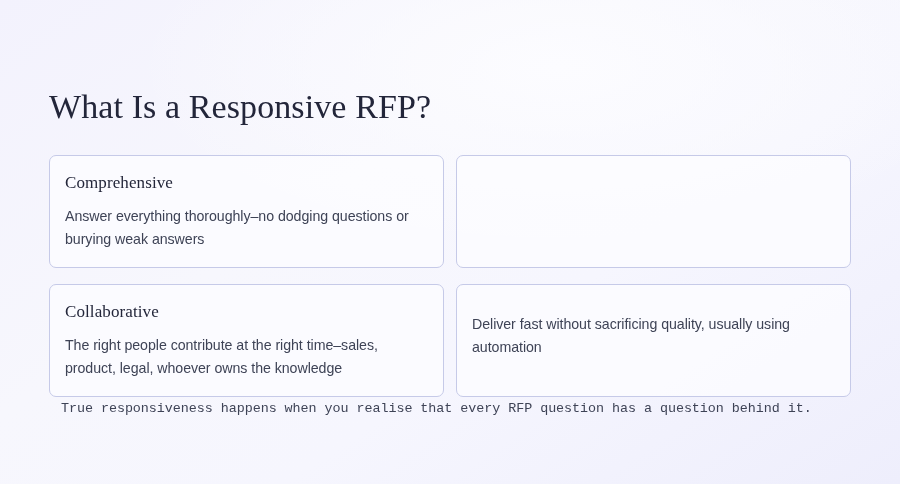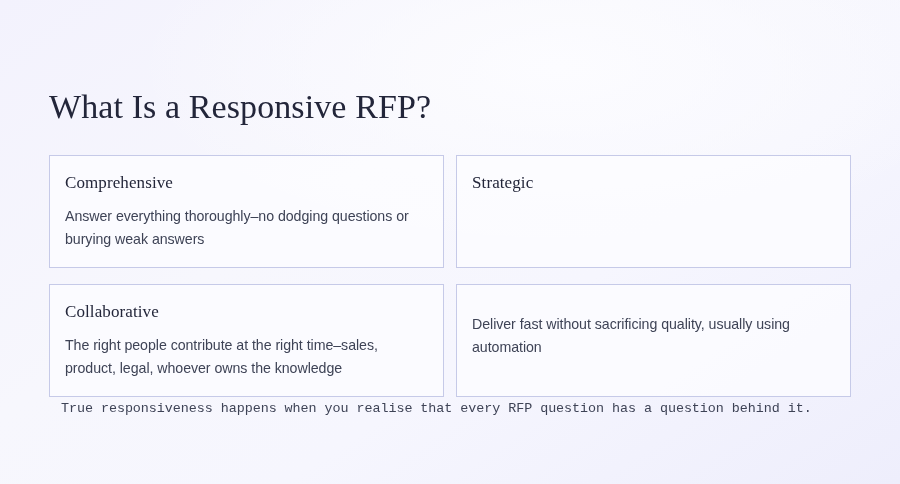--- a/index.html
+++ b/index.html
@@ -44,21 +44,21 @@
     top: 155px;
     width: 802px;
     display: grid;
     grid-template-columns: 395px 395px;
     column-gap: 12px;
     row-gap: 16px;
   }
 
   .card {
     border: 1.5px solid #c6cae8;
-    border-radius: 0;
+    border-radius: 7px;
     background: rgba(253,253,255,0.78);
     padding: 16px 15px 17px 15px;
     min-height: 104px;
   }
 
   .card-title {
     font-family: "Liberation Serif", serif;
     font-size: 17px;
     line-height: 1.25;
     font-weight: 400;
@@ -96,21 +96,20 @@
   <h1 class="page-title">What Is a Responsive RFP?</h1>
 
   <div class="card-grid">
 
     <div class="card">
       <div class="card-title">Comprehensive</div>
       <div class="card-body">Answer everything thoroughly–no dodging questions or burying weak answers</div>
     </div>
 
     <div class="card">
-      <div class="card-title">Strategic</div>
     </div>
 
     <div class="card">
       <div class="card-title">Collaborative</div>
       <div class="card-body">The right people contribute at the right time–sales, product, legal, whoever owns the knowledge</div>
     </div>
 
     <div class="card">
       <div class="card-body">Deliver fast without sacrificing quality, usually using automation</div>
     </div>

